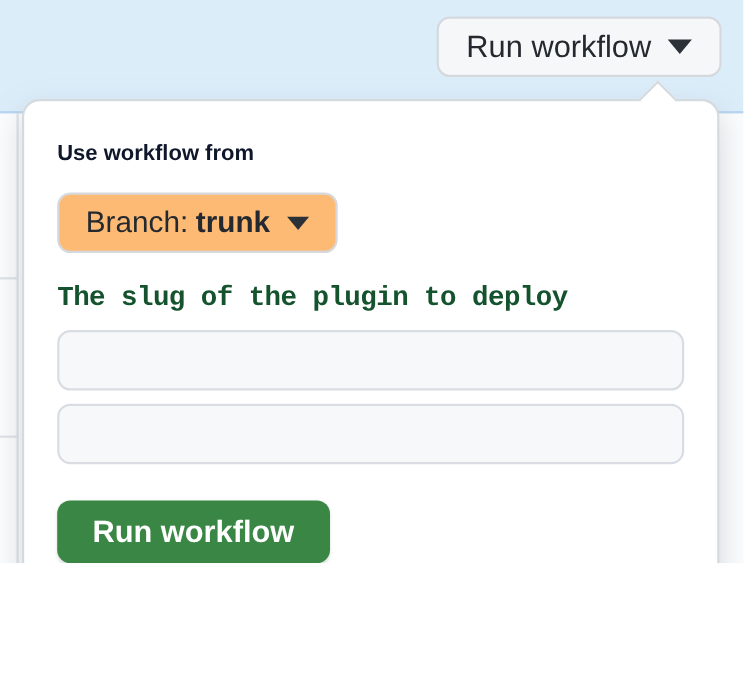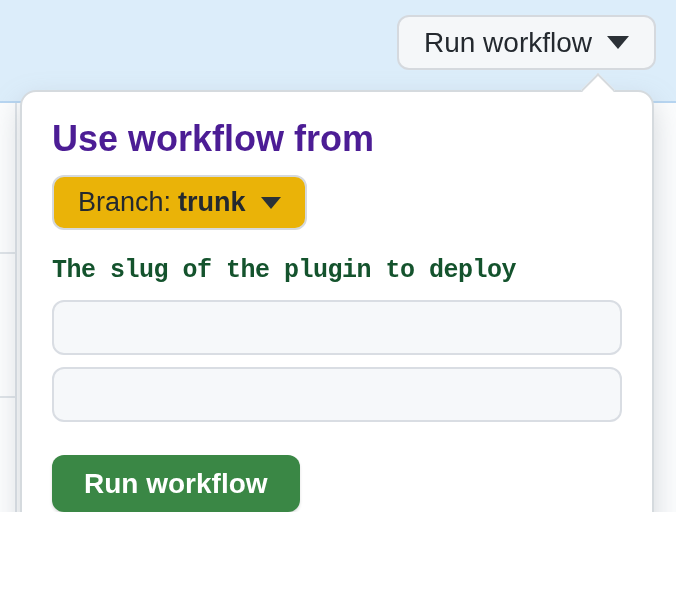--- a/index.html
+++ b/index.html
@@ -66,29 +66,29 @@
   }
   .popover-pointer {
     position:absolute; top:-14px; left:564px;
     width:24px; height:24px;
     background:#ffffff;
     border-top:2px solid #d5dade;
     border-left:2px solid #d5dade;
     transform:rotate(45deg);
   }
   .popover-heading {
-    font-size:36px; font-weight:700; color:#4c1d95;
+    font-size:20px; font-weight:700; color:#0f172a;
     line-height:34px;
   }
   .branch-btn {
     margin-top:19px;
     height:55px;
     display:inline-flex; align-items:center; gap:15px;
     padding:0 24px;
-    background:#eab308;
+    background:#fdba74;
     border:2px solid #d5d9de;
     border-radius:12px;
     font-size:27px; color:#24292f;
     cursor:pointer;
   }
   .branch-btn .prefix { font-weight:400; margin-right:7px; }
   .branch-btn .branch-name { font-weight:700; }
   .branch-btn .caret-down {
     border-left-width:10px; border-right-width:10px; border-top-width:12px;
   }

